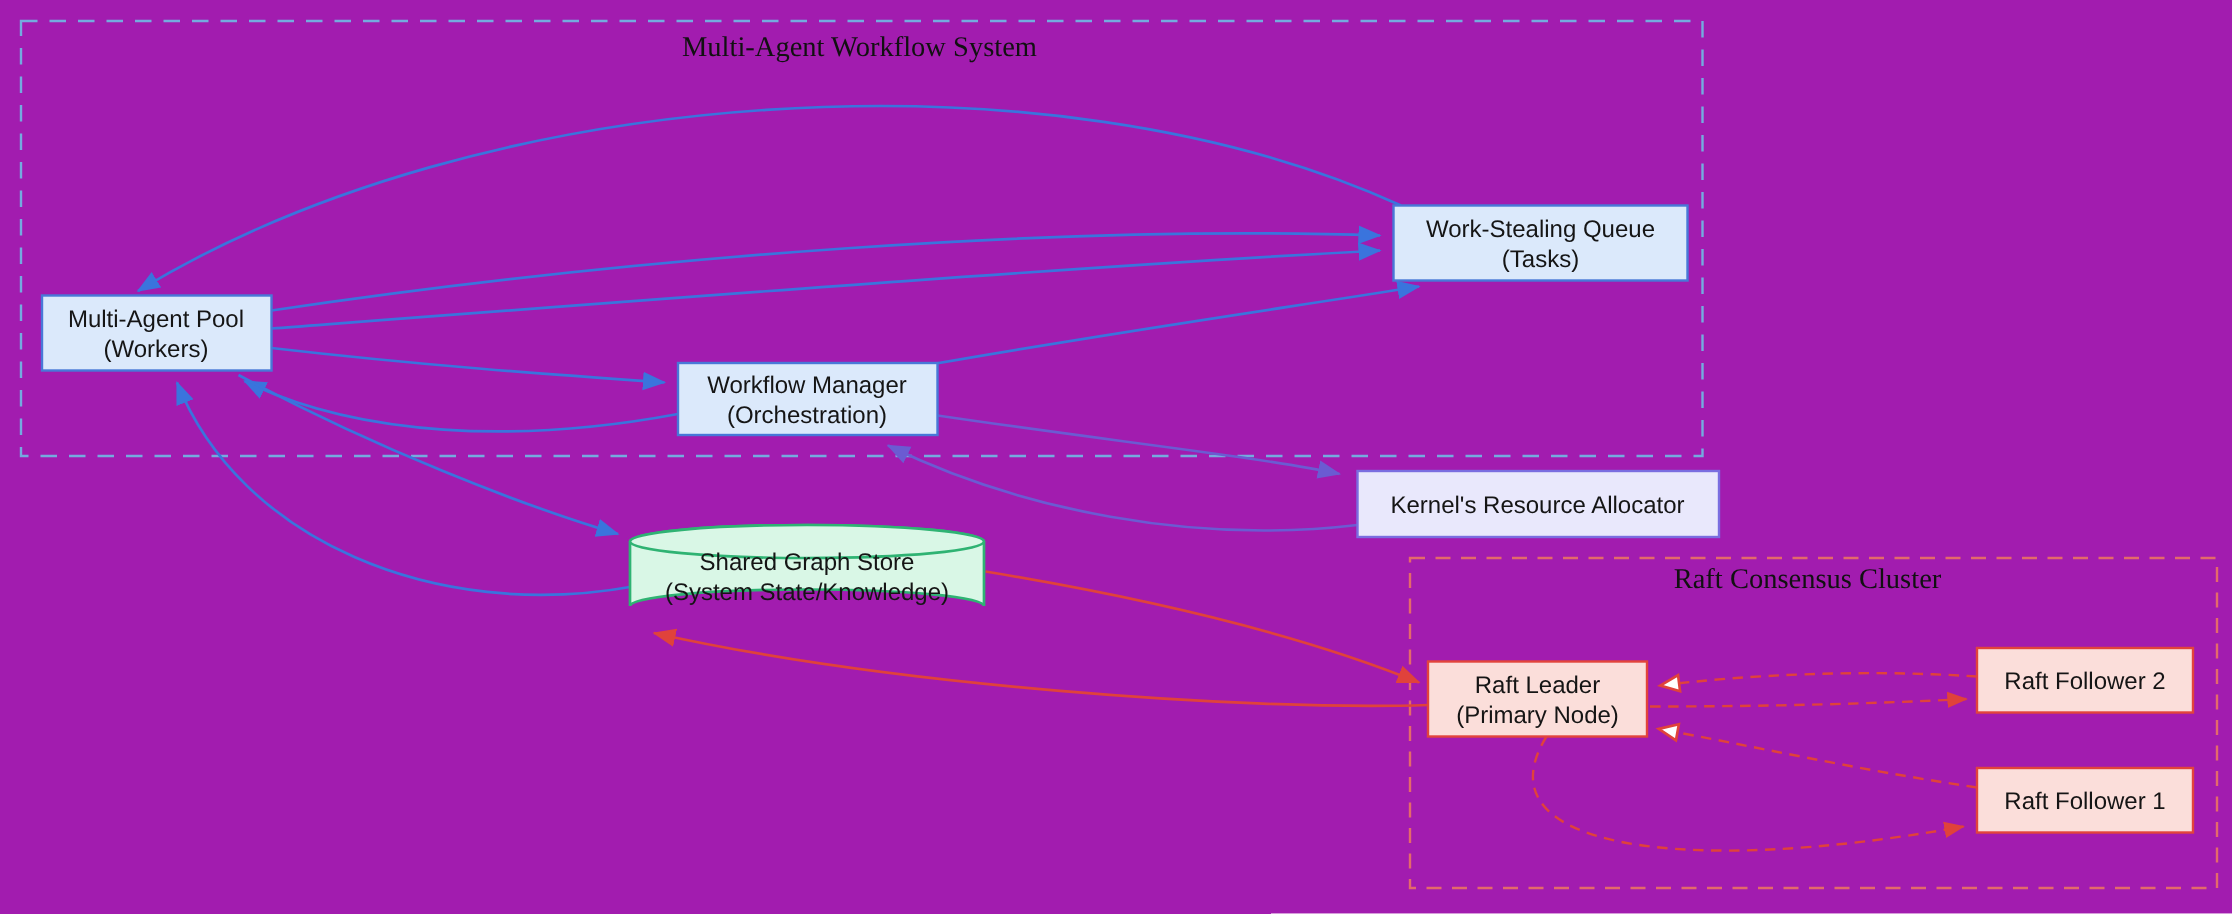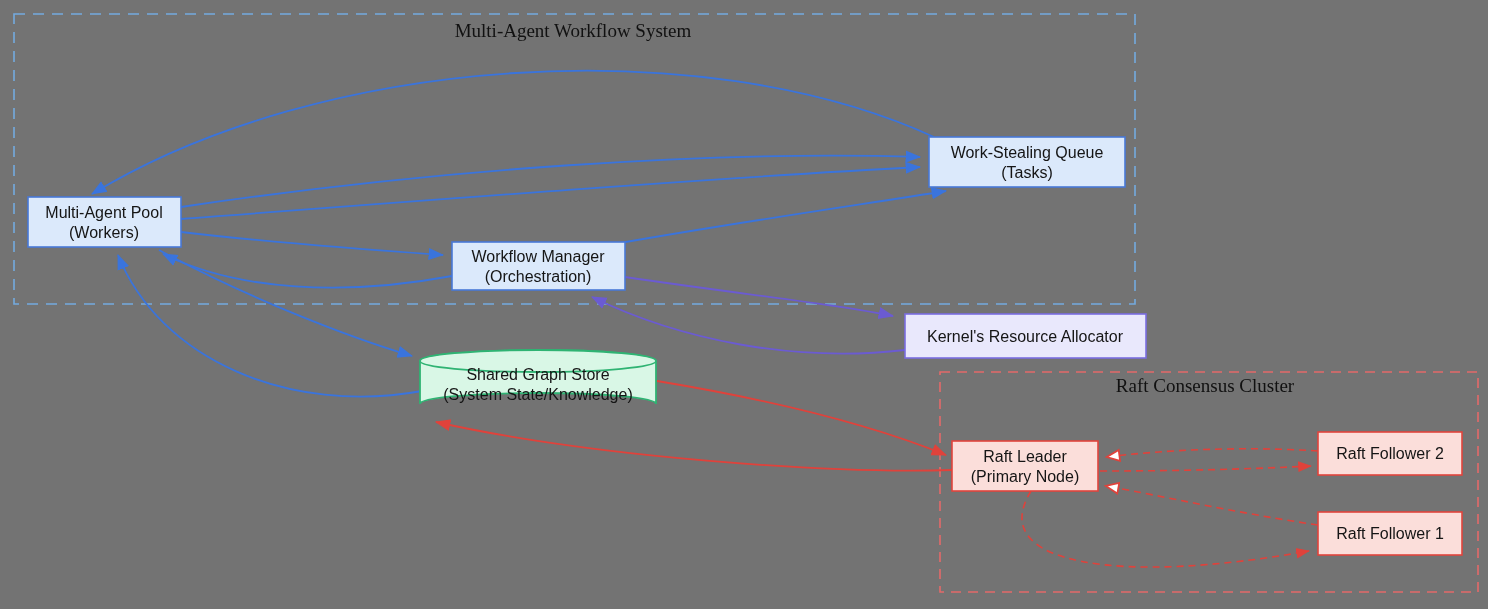--- a/index.html
+++ b/index.html
@@ -1,16 +1,16 @@
 <!DOCTYPE html>
 <html><head>
 <meta charset="utf-8">
 <style>
   html,body{margin:0;padding:0;background:#ffffff;}
-  .canvas-wrap{position:relative;width:1488px;height:609px;background:#737373;
+  .canvas-wrap{position:relative;width:1488px;height:609px;background:#a21caf;
     font-family:"Liberation Sans", sans-serif;}
   svg{display:block;}
   .node-label{font-family:"Liberation Sans", sans-serif;font-size:16px;fill:#151515;
     text-anchor:middle;}
   .cluster-label{font-family:"Liberation Serif", serif;font-size:19px;fill:#111111;
     text-anchor:middle;}
   .edge{fill:none;stroke-width:1.8px;}
   .edge-dashed{fill:none;stroke-width:1.6px;stroke-dasharray:7 5;}
   .cluster-border{fill:none;stroke-width:1.6px;}
 </style>

